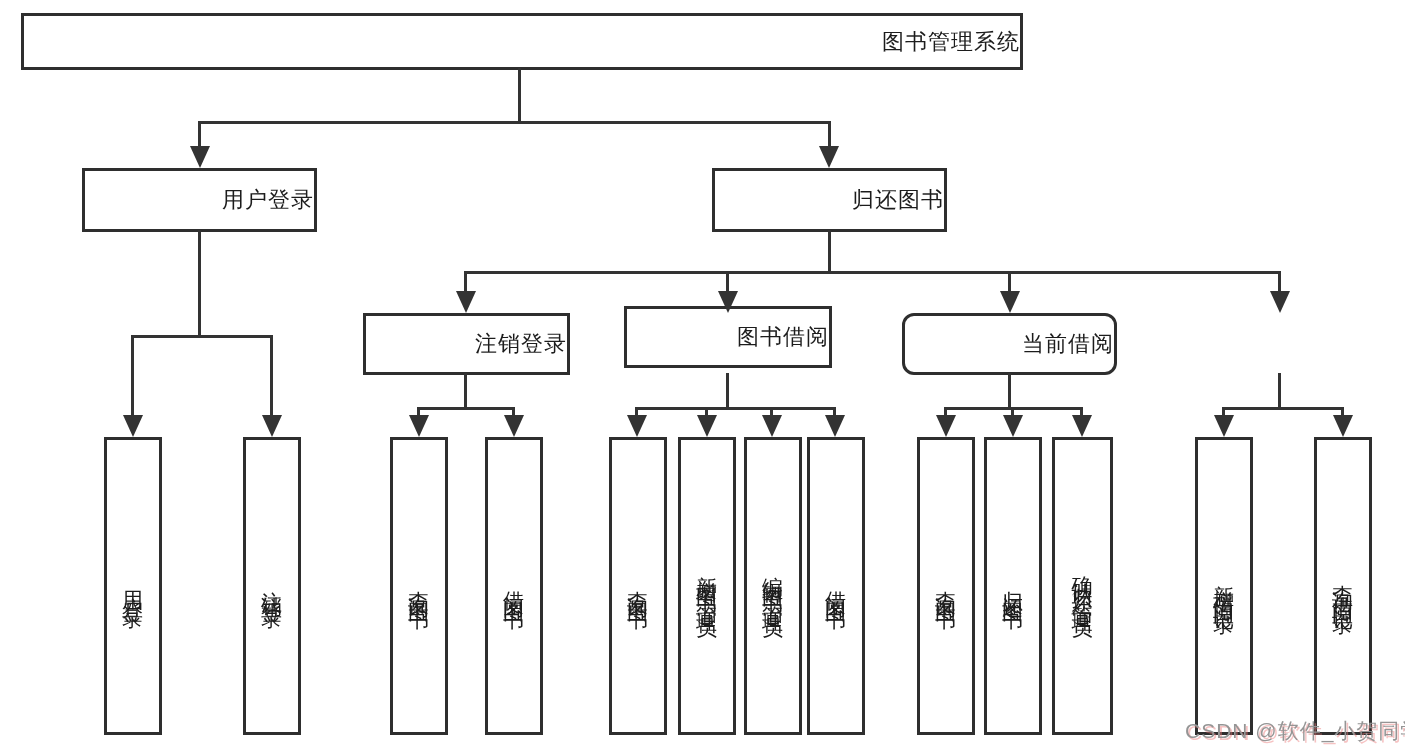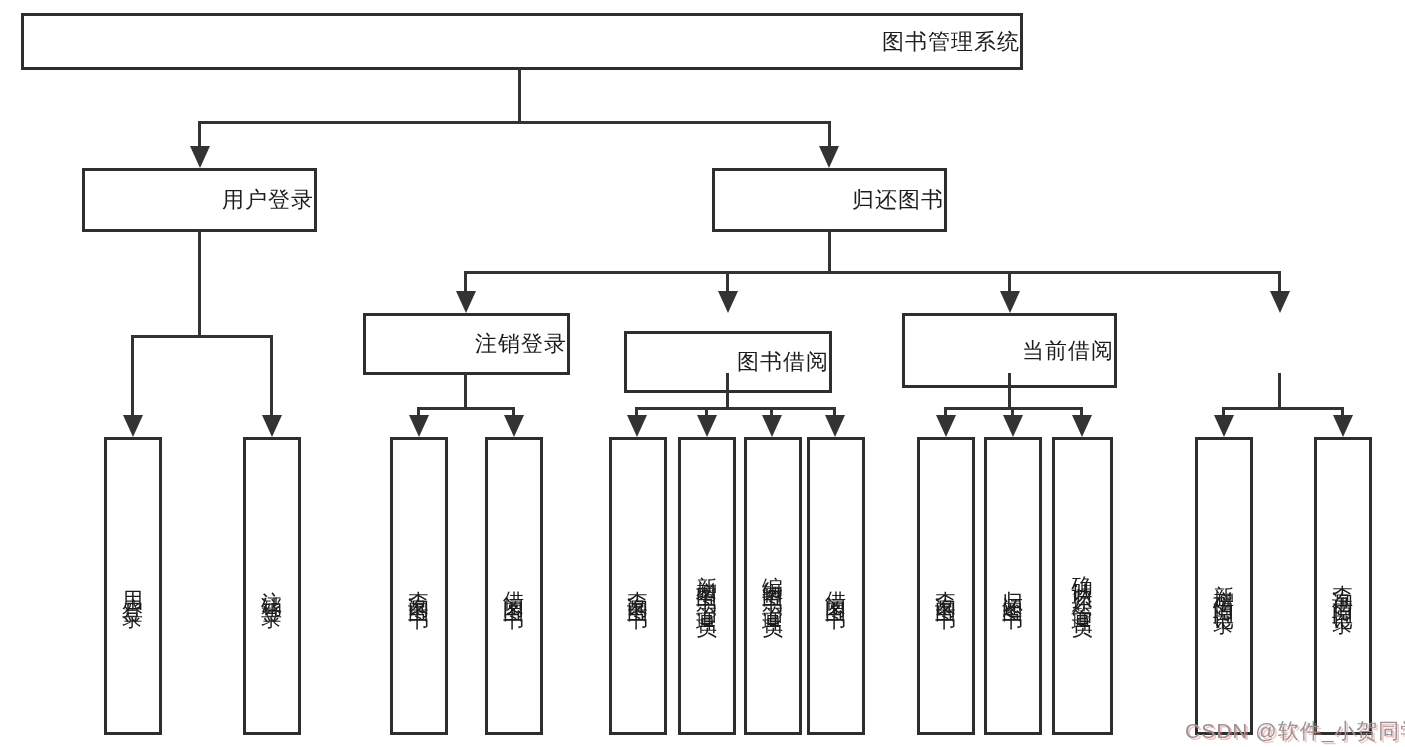--- a/index.html
+++ b/index.html
@@ -81,24 +81,24 @@
   <div class="node" style="left:82px; top:168px; width:235px; height:64px;">
     <span class="lbl">用户登录</span>
   </div>
   <div class="node" style="left:712px; top:168px; width:235px; height:64px;">
     <span class="lbl">归还图书</span>
   </div>
 
   <div class="node" style="left:363px; top:313px; width:207px; height:62px;">
     <span class="lbl">注销登录</span>
   </div>
-  <div class="node" style="left:624px; top:331px; width:208px; height:62px;">
+  <div class="node" style="left:624px; top:306px; width:208px; height:62px;">
     <span class="lbl">图书借阅</span>
   </div>
-  <div class="node" style="left:902px; top:313px; width:215px; height:75px;">
+  <div class="node" style="left:902px; top:313px; width:215px; height:62px;border-radius:12px;">
     <span class="lbl">当前借阅</span>
   </div>
 
   <div class="col" style="left:104px;">
     <span class="lbl">用户登录</span>
   </div>
   <div class="col" style="left:243px;">
     <span class="lbl">注销登录</span>
   </div>
 

